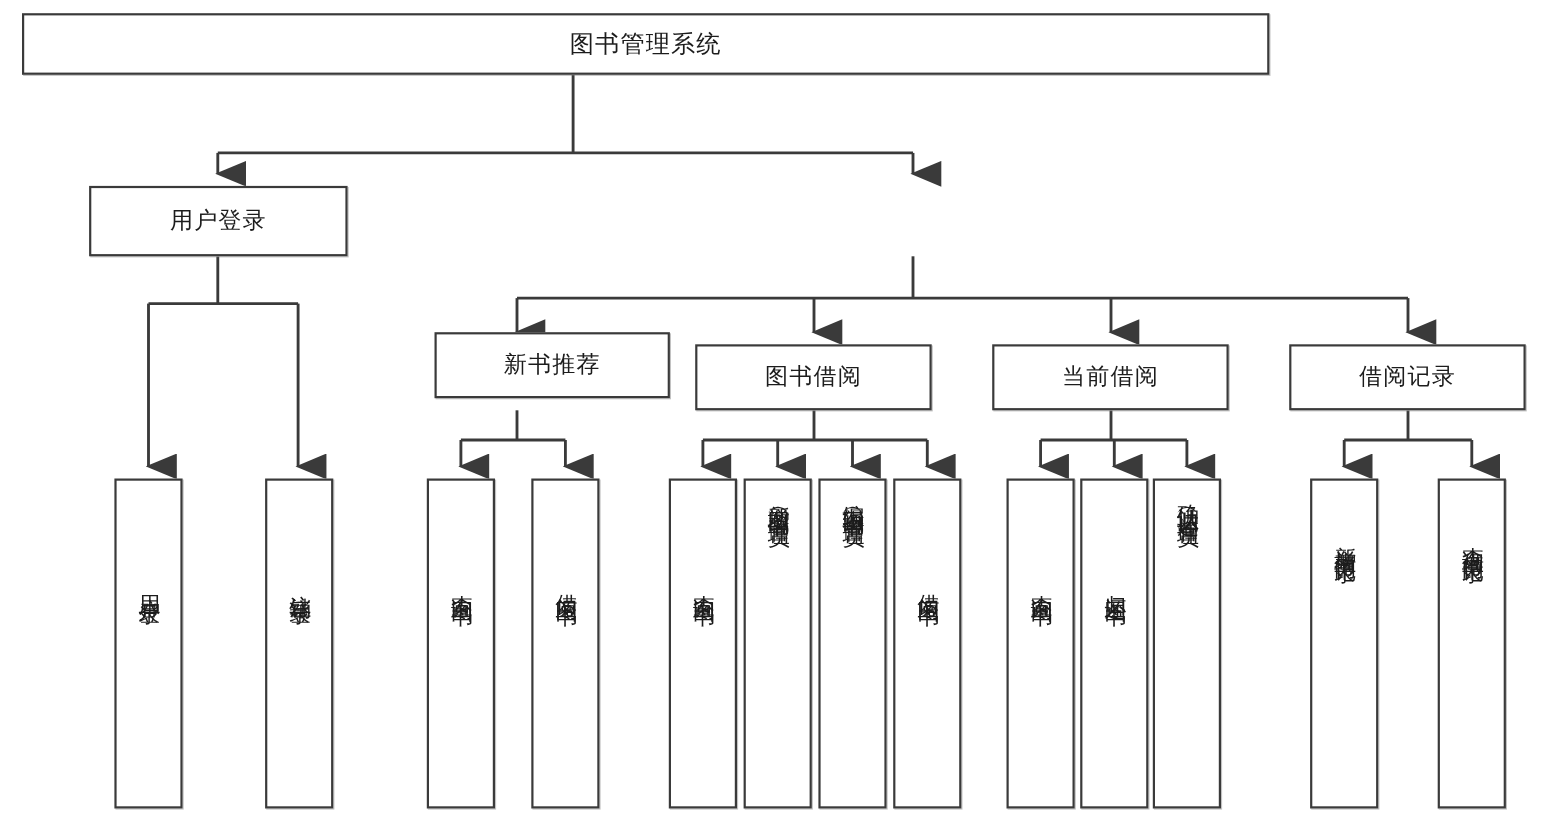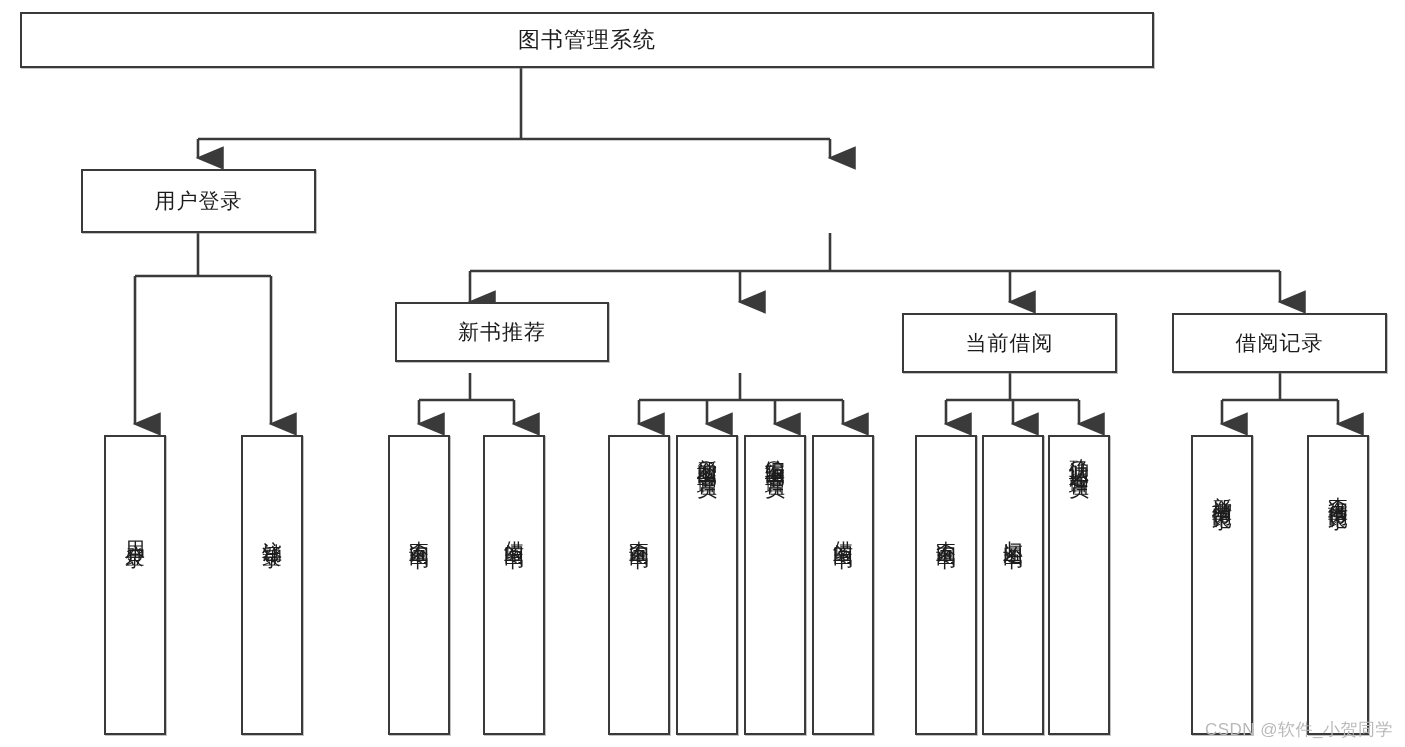--- a/index.html
+++ b/index.html
@@ -131,20 +131,23 @@
     <span>图书管理系统</span>
   </div>
 
   <div class="node horiz" style="left:81px; top:169px; width:235px; height:64px;">
     <span>用户登录</span>
   </div>
 
   <div class="node horiz" style="left:363px; top:302px; width:214px; height:60px;margin-left:32px;">
     <span>新书推荐</span>
   </div>
+  <div class="node horiz" style="left:632px; top:313px; width:215px; height:60px;">
+    <span>图书借阅</span>
+  </div>
   <div class="node horiz" style="left:902px; top:313px; width:215px; height:60px;text-align:right;">
     <span>当前借阅</span>
   </div>
   <div class="node horiz" style="left:1172px; top:313px; width:215px; height:60px;text-align:right;">
     <span>借阅记录</span>
   </div>
 
   <div class="node leaf leaf-mid" style="left:104px; top:435px; width:62px; height:300px;">
     <span class="vtext" style="margin-top:82px;">用户登录</span>
   </div>
@@ -182,15 +185,14 @@
     <span class="vtext">确认归还（管理员）</span>
   </div>
 
   <div class="node leaf leaf-mid" style="left:1191px; top:435px; width:62px; height:300px;">
     <span class="vtext" style="margin-top:38px;">新增借阅记录</span>
   </div>
   <div class="node leaf leaf-mid" style="left:1307px; top:435px; width:62px; height:300px;">
     <span class="vtext" style="margin-top:38px;">查询借阅记录</span>
   </div>
 
-  <div class="watermark">CSDN @软件_小贺同学</div>
 
 </div>
 
 </body></html>

